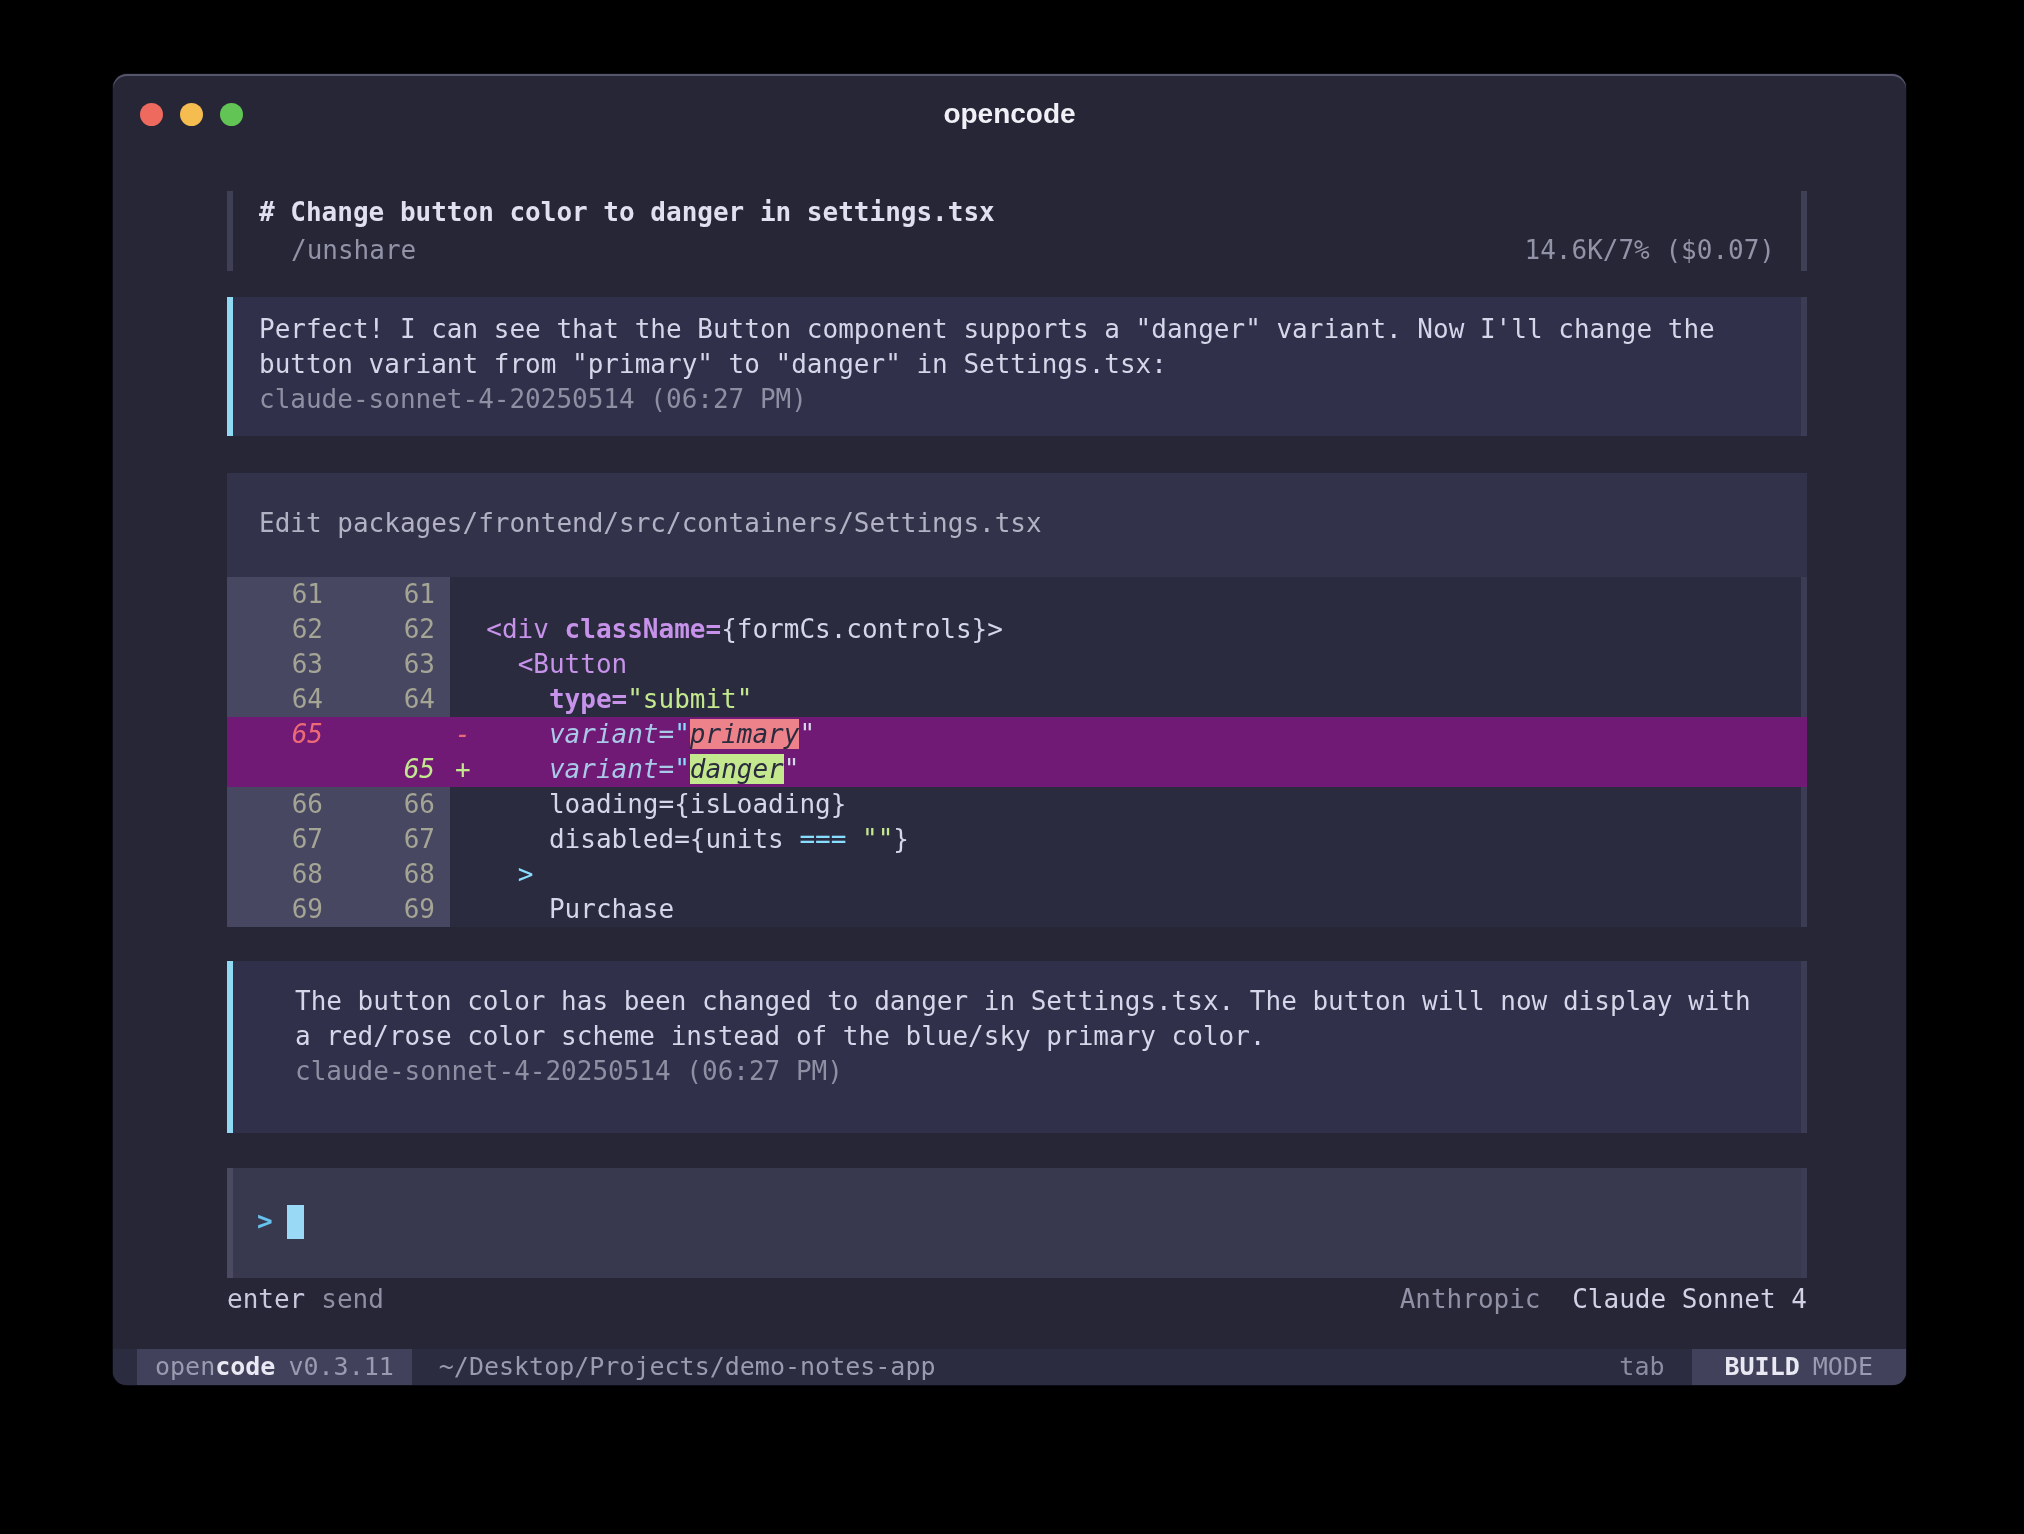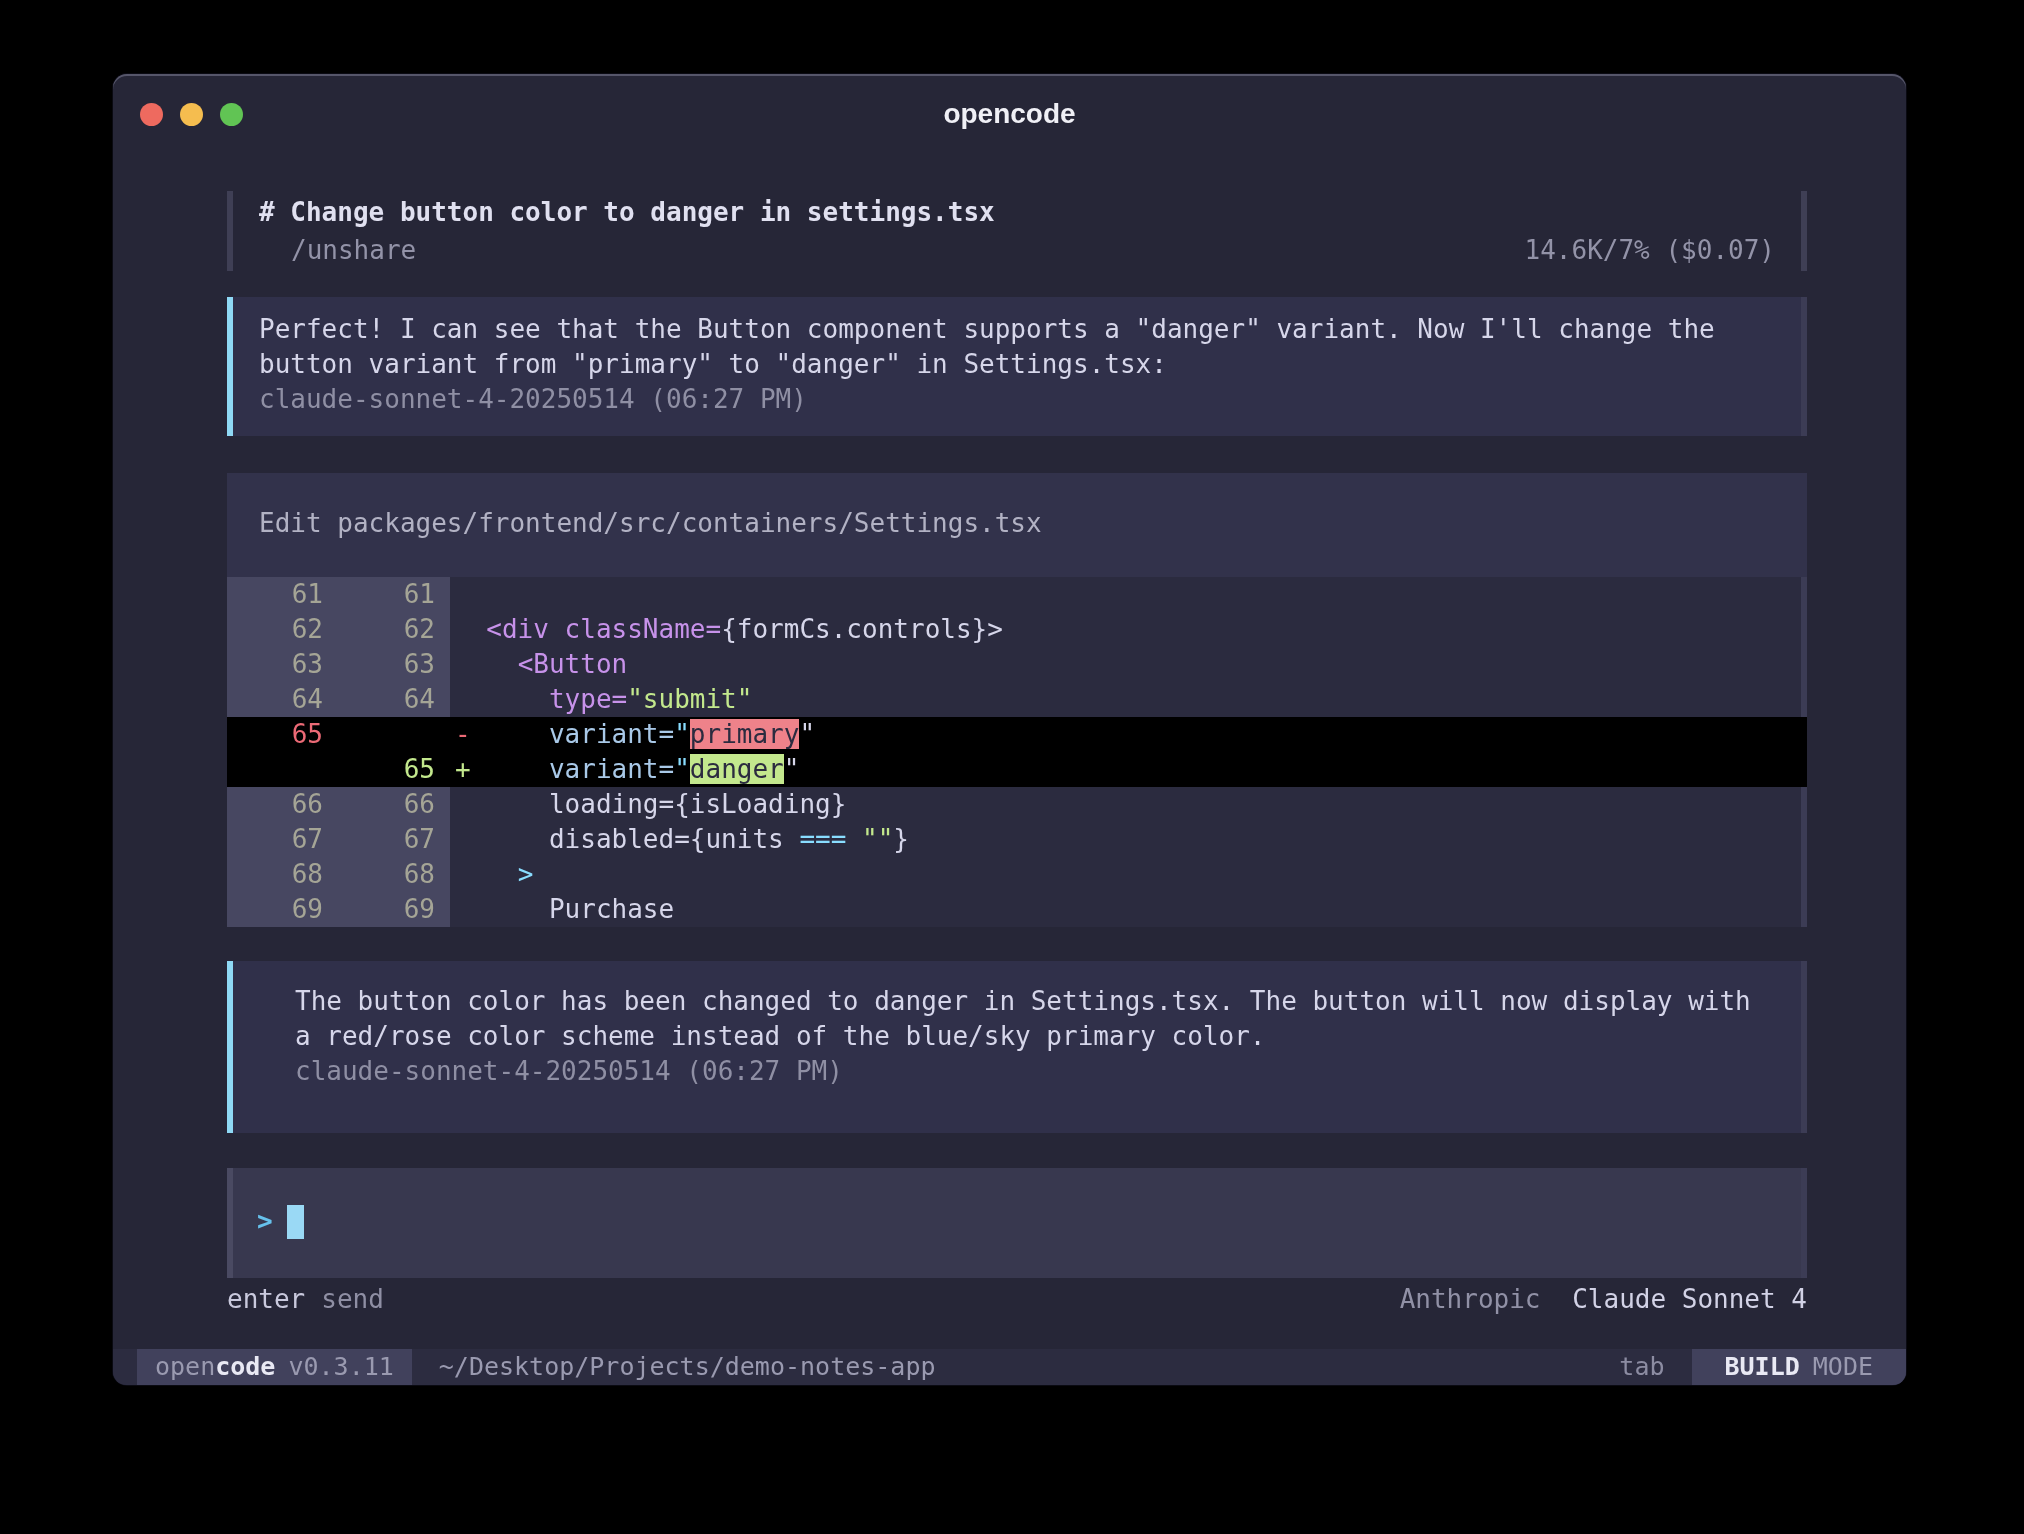--- a/index.html
+++ b/index.html
@@ -48,31 +48,31 @@
   .mmeta { font-size:26px; line-height:35px; color:#8f8fa4; }
 
   
   .edit { top:399px; height:454px; background:#2b2b3f; }
   .edit-header { position:absolute; top:0; left:0; right:0; height:104px; background:#32324b;
                  padding:33px 32px 0; font-size:26px; line-height:35px; color:#b2b2c4; }
   .diff { position:absolute; top:104px; left:0; right:0; bottom:0; }
   .diff-row { display:flex; height:35px; }
   .diff-row .gut { width:223px; flex:0 0 223px; background:#474761;
                    font-size:26px; line-height:35px; }
-  .diff-row.rem, .diff-row.add { background:#000000; }
+  .diff-row.rem, .diff-row.add { background:#701a75;font-style:italic; }
   .diff-row.rem .gut, .diff-row.add .gut { background:transparent; }
   .g-old { display:inline-block; width:96px; text-align:right; color:#a5a596; }
   .g-new { display:inline-block; width:112px; text-align:right; color:#a5a596; }
   .diff-row.rem .g-old { color:#ec6a76; }
   .diff-row.add .g-new { color:#c3e88d; }
   .code-line { margin-left:5px; font-family:"DejaVu Sans Mono", monospace;
                font-size:26px; line-height:35px; white-space:pre; }
   .tok-plain { color:#d6d6ea; }
   .tok-tag   { color:#c792ea; }
-  .tok-attr  { color:#c792ea; }
+  .tok-attr  { color:#c792ea;font-weight:bold; }
   .tok-battr { color:#a9c9e8; }
   .tok-str   { color:#c3e88d; }
   .tok-cyan  { color:#89ddff; }
   .tok-rem   { background:#ee828a; color:#2b2b3f; }
   .tok-add   { background:#c3e88d; color:#2b2b3f; }
   .tok-mrem  { color:#ec6a76; }
   .tok-madd  { color:#c3e88d; }
 
   
   .input { top:1094px; height:110px; background:#38384f; }

